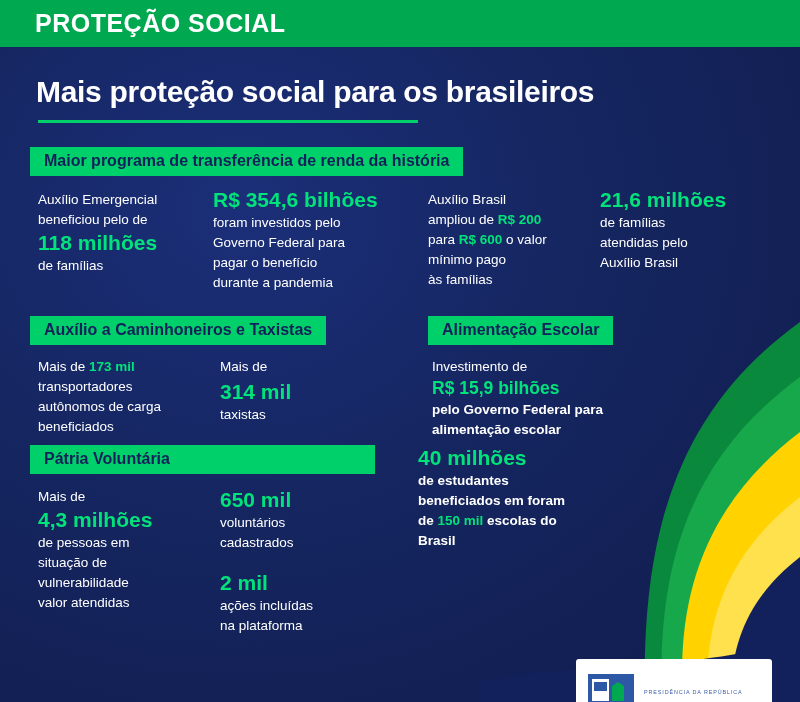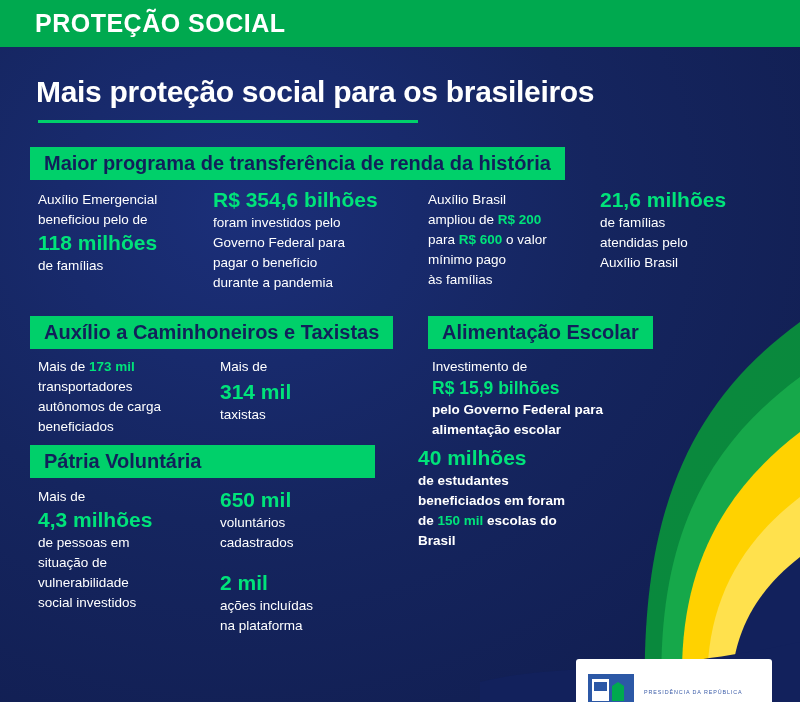--- a/index.html
+++ b/index.html
@@ -44,21 +44,21 @@
     position:absolute; left:38px; top:73px; width:380px; height:3px;
     background:#00d06a;
   }
 
   
   .sec-head {
     position:absolute;
     background:#00d06a;
     color:#11205a;
     font-weight:bold;
-    font-size:20px;
+    font-size:16px;
     padding:6px 14px 7px 14px;
     white-space:nowrap;
     line-height:1;
   }
 
   
   .blk { position:absolute; color:#ffffff; font-size:13.5px; line-height:1.48; }
   .blk .g { color:#00e37a; }
   .big { color:#00e37a; font-size:21px; font-weight:bold; line-height:1.25; display:block; }
   .big2 { color:#00e37a; font-size:17.5px; font-weight:bold; line-height:1.3; display:block; }
@@ -172,21 +172,21 @@
   </div>
 
   <div class="sec-head" style="left:30px; top:398px; min-width:345px;">Pátria Voluntária</div>
 
   <div class="blk" style="left:38px; top:440px; width:160px;">
     <span>Mais de</span>
     <span class="big">4,3 milhões</span>
     <span>de pessoas em</span><br>
     <span>situação de</span><br>
     <span>vulnerabilidade</span><br>
-    <span>social investidos</span>
+    <span>valor atendidas</span>
   </div>
 
   <div class="blk" style="left:220px; top:440px; width:160px;">
     <span class="big">650 mil</span>
     <span>voluntários</span><br>
     <span>cadastrados</span>
   </div>
 
   <div class="blk" style="left:220px; top:523px; width:160px;">
     <span class="big">2 mil</span>

